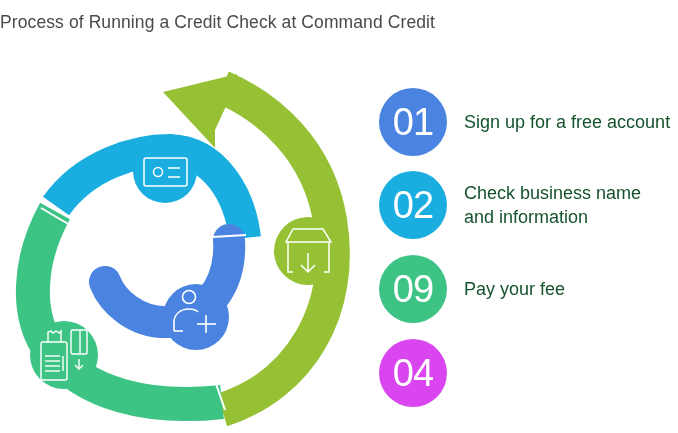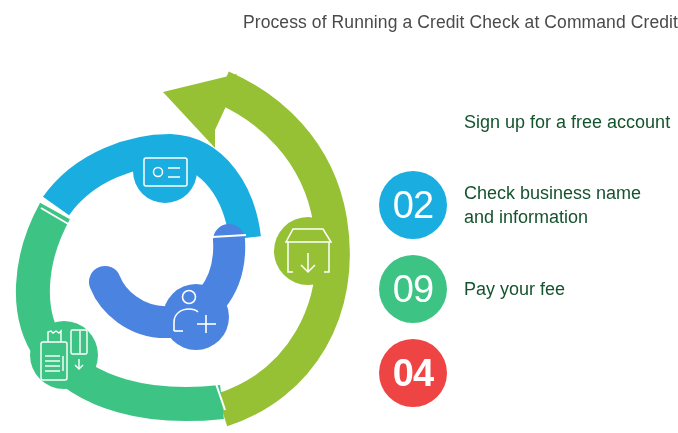--- a/index.html
+++ b/index.html
@@ -1,18 +1,18 @@
 <!DOCTYPE html>
 <html><head>
 <meta charset="utf-8">
 <style>
   html, body { margin: 0; padding: 0; background: #ffffff; }
   body { width: 678px; height: 433px; position: relative; overflow: hidden;
          font-family: "Liberation Sans", sans-serif; }
-  .title { position: absolute; left: 0; top: 12px; width: 678px; text-align: right;
+  .title { position: absolute; left: 0; top: 12px; width: 678px; text-align: left;
            font-size: 17.5px; color: #4a4a4a; letter-spacing: 0.1px; }
   .diagram { position: absolute; left: 0; top: 0; }
   .step { position: absolute; left: 379px; width: 300px; height: 68px; }
   .badge { position: absolute; left: 0; top: 0; width: 68px; height: 68px; border-radius: 50%;
            display: flex; align-items: center; justify-content: center;
            color: #ffffff; font-size: 38px; font-weight: 300; letter-spacing: -1px; }
   .step-text { position: absolute; left: 85px; top: 50%; transform: translateY(-50%);
                font-size: 18px; line-height: 24px; color: #14532d; width: 210px; }
 </style>
 </head>
@@ -80,28 +80,29 @@
     <line x1="45" y1="371" x2="60" y2="371"></line>
     <line x1="63" y1="356" x2="63" y2="371"></line>
     <rect x="71" y="330" width="16" height="24" rx="1.5"></rect>
     <line x1="80" y1="331" x2="80" y2="353"></line>
     <line x1="79" y1="359" x2="79" y2="369"></line>
     <polyline points="75,365 79,369 83,365"></polyline>
   </g>
 </svg>
 
 <div class="step" style="top:88px;">
+  <div class="badge" style="background:#4A83E0;">01</div>
   <div class="step-text">Sign up for a free account</div>
 </div>
 
 <div class="step" style="top:171px;">
   <div class="badge" style="background:#1AAEE0;">02</div>
   <div class="step-text">Check business name and information</div>
 </div>
 
 <div class="step" style="top:255px;">
   <div class="badge" style="background:#3DC485;">09</div>
   <div class="step-text">Pay your fee</div>
 </div>
 
 <div class="step" style="top:339px;">
-  <div class="badge" style="background:#ef4444;font-weight:bold;">04</div>
+  <div class="badge" style="background:#d946ef;">04</div>
 </div>
 
 </body></html>

